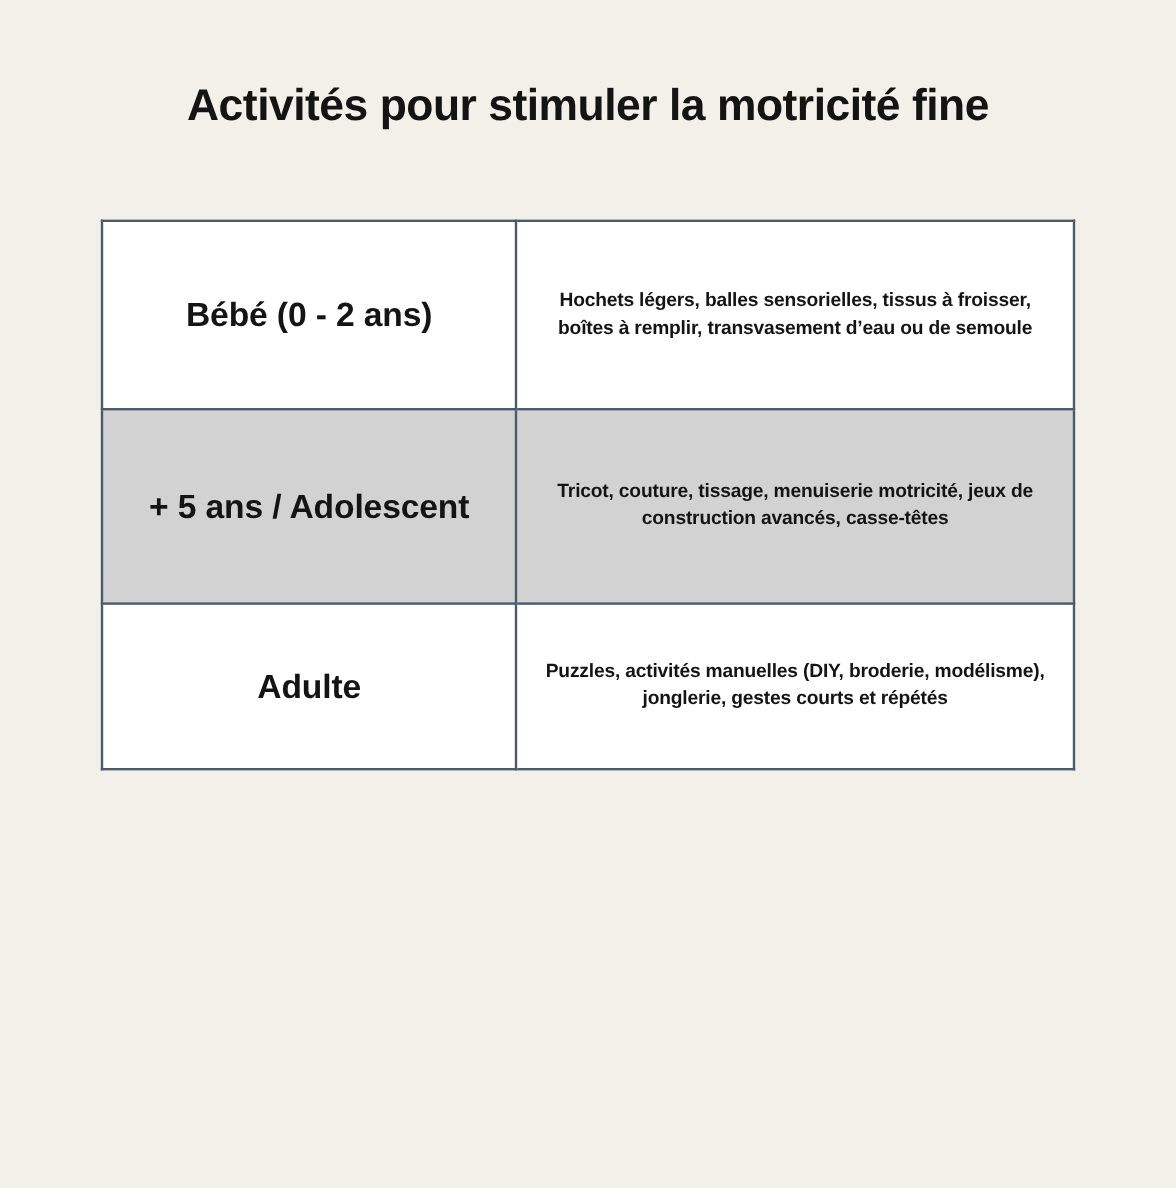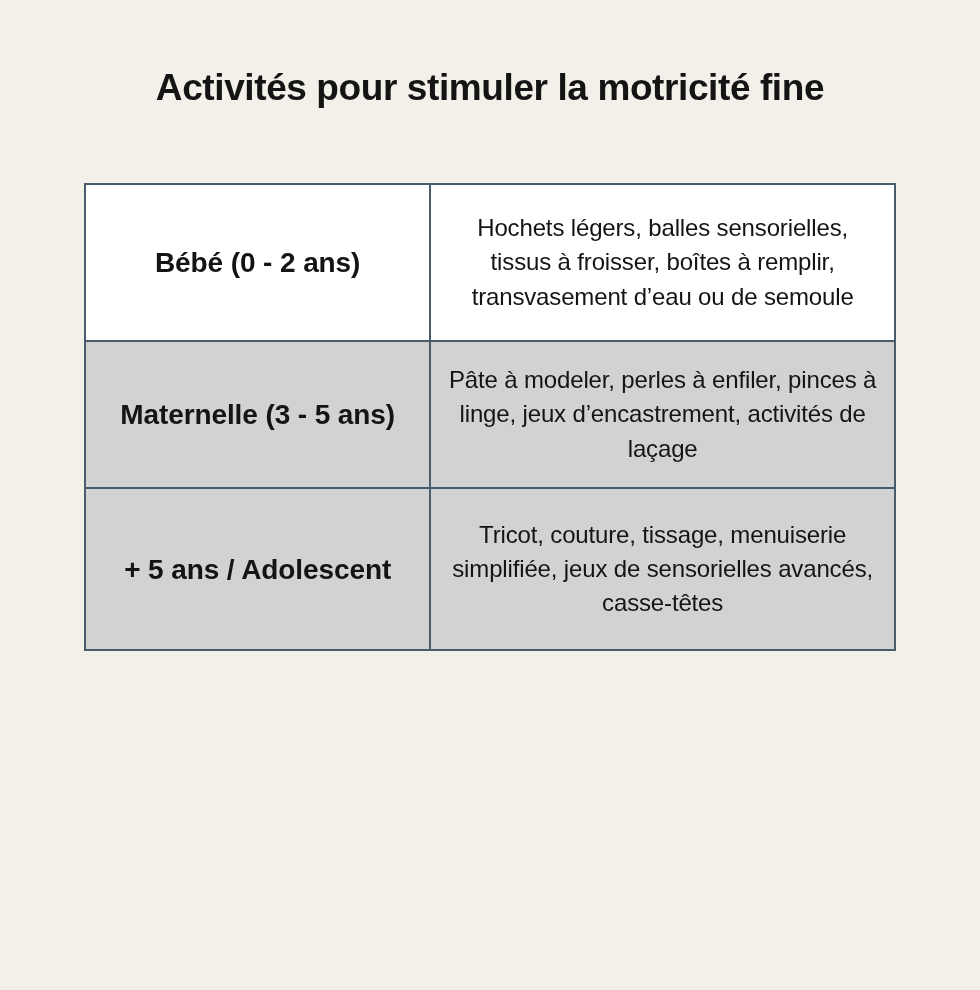--- a/index.html
+++ b/index.html
@@ -58,22 +58,22 @@
     text-align: center;
     font-size: 28px;
     font-weight: bold;
     font-stretch: condensed;
     letter-spacing: -0.1px;
     line-height: 1.25;
   }
   td.act-cell {
     width: 428px;
     text-align: center;
-    font-size: 24px;
-    font-weight: normal;
+    font-size: 16px;
+    font-weight: bold;
     font-stretch: condensed;
     line-height: 1.43;
     letter-spacing: -0.15px;
     padding-left: 18px;
     padding-right: 18px;
   }
   tr.row-white td { background: #ffffff; }
   tr.row-gray td  { background: #d2d2d2; }
 
   tr.r0 td { height: 157px; }
@@ -91,29 +91,29 @@
 
   <div class="table-wrap">
     <table class="activities">
       <tbody>
 
         <tr class="row-white r0">
           <td class="age-cell">Bébé (0 - 2 ans)</td>
           <td class="act-cell">Hochets légers, balles sensorielles, tissus à froisser, boîtes à remplir, transvasement d’eau ou de semoule</td>
         </tr>
 
-        <tr class="row-gray r1">
-          <td class="age-cell">Maternelle (3 - 5 ans)</td>
-          <td class="act-cell">Pâte à modeler, perles à enfiler, pinces à linge, jeux d’encastrement, activités de laçage</td>
-        </tr>
 
 
         <tr class="row-gray r3">
           <td class="age-cell">+ 5 ans / Adolescent</td>
-          <td class="act-cell">Tricot, couture, tissage, menuiserie simplifiée, jeux de sensorielles avancés, casse-têtes</td>
+          <td class="act-cell">Tricot, couture, tissage, menuiserie motricité, jeux de construction avancés, casse-têtes</td>
         </tr>
 
+        <tr class="row-white r4">
+          <td class="age-cell">Adulte</td>
+          <td class="act-cell">Puzzles, activités manuelles (DIY, broderie, modélisme), jonglerie, gestes courts et répétés</td>
+        </tr>
 
       </tbody>
     </table>
   </div>
 
 </div>
 
 </body></html>

